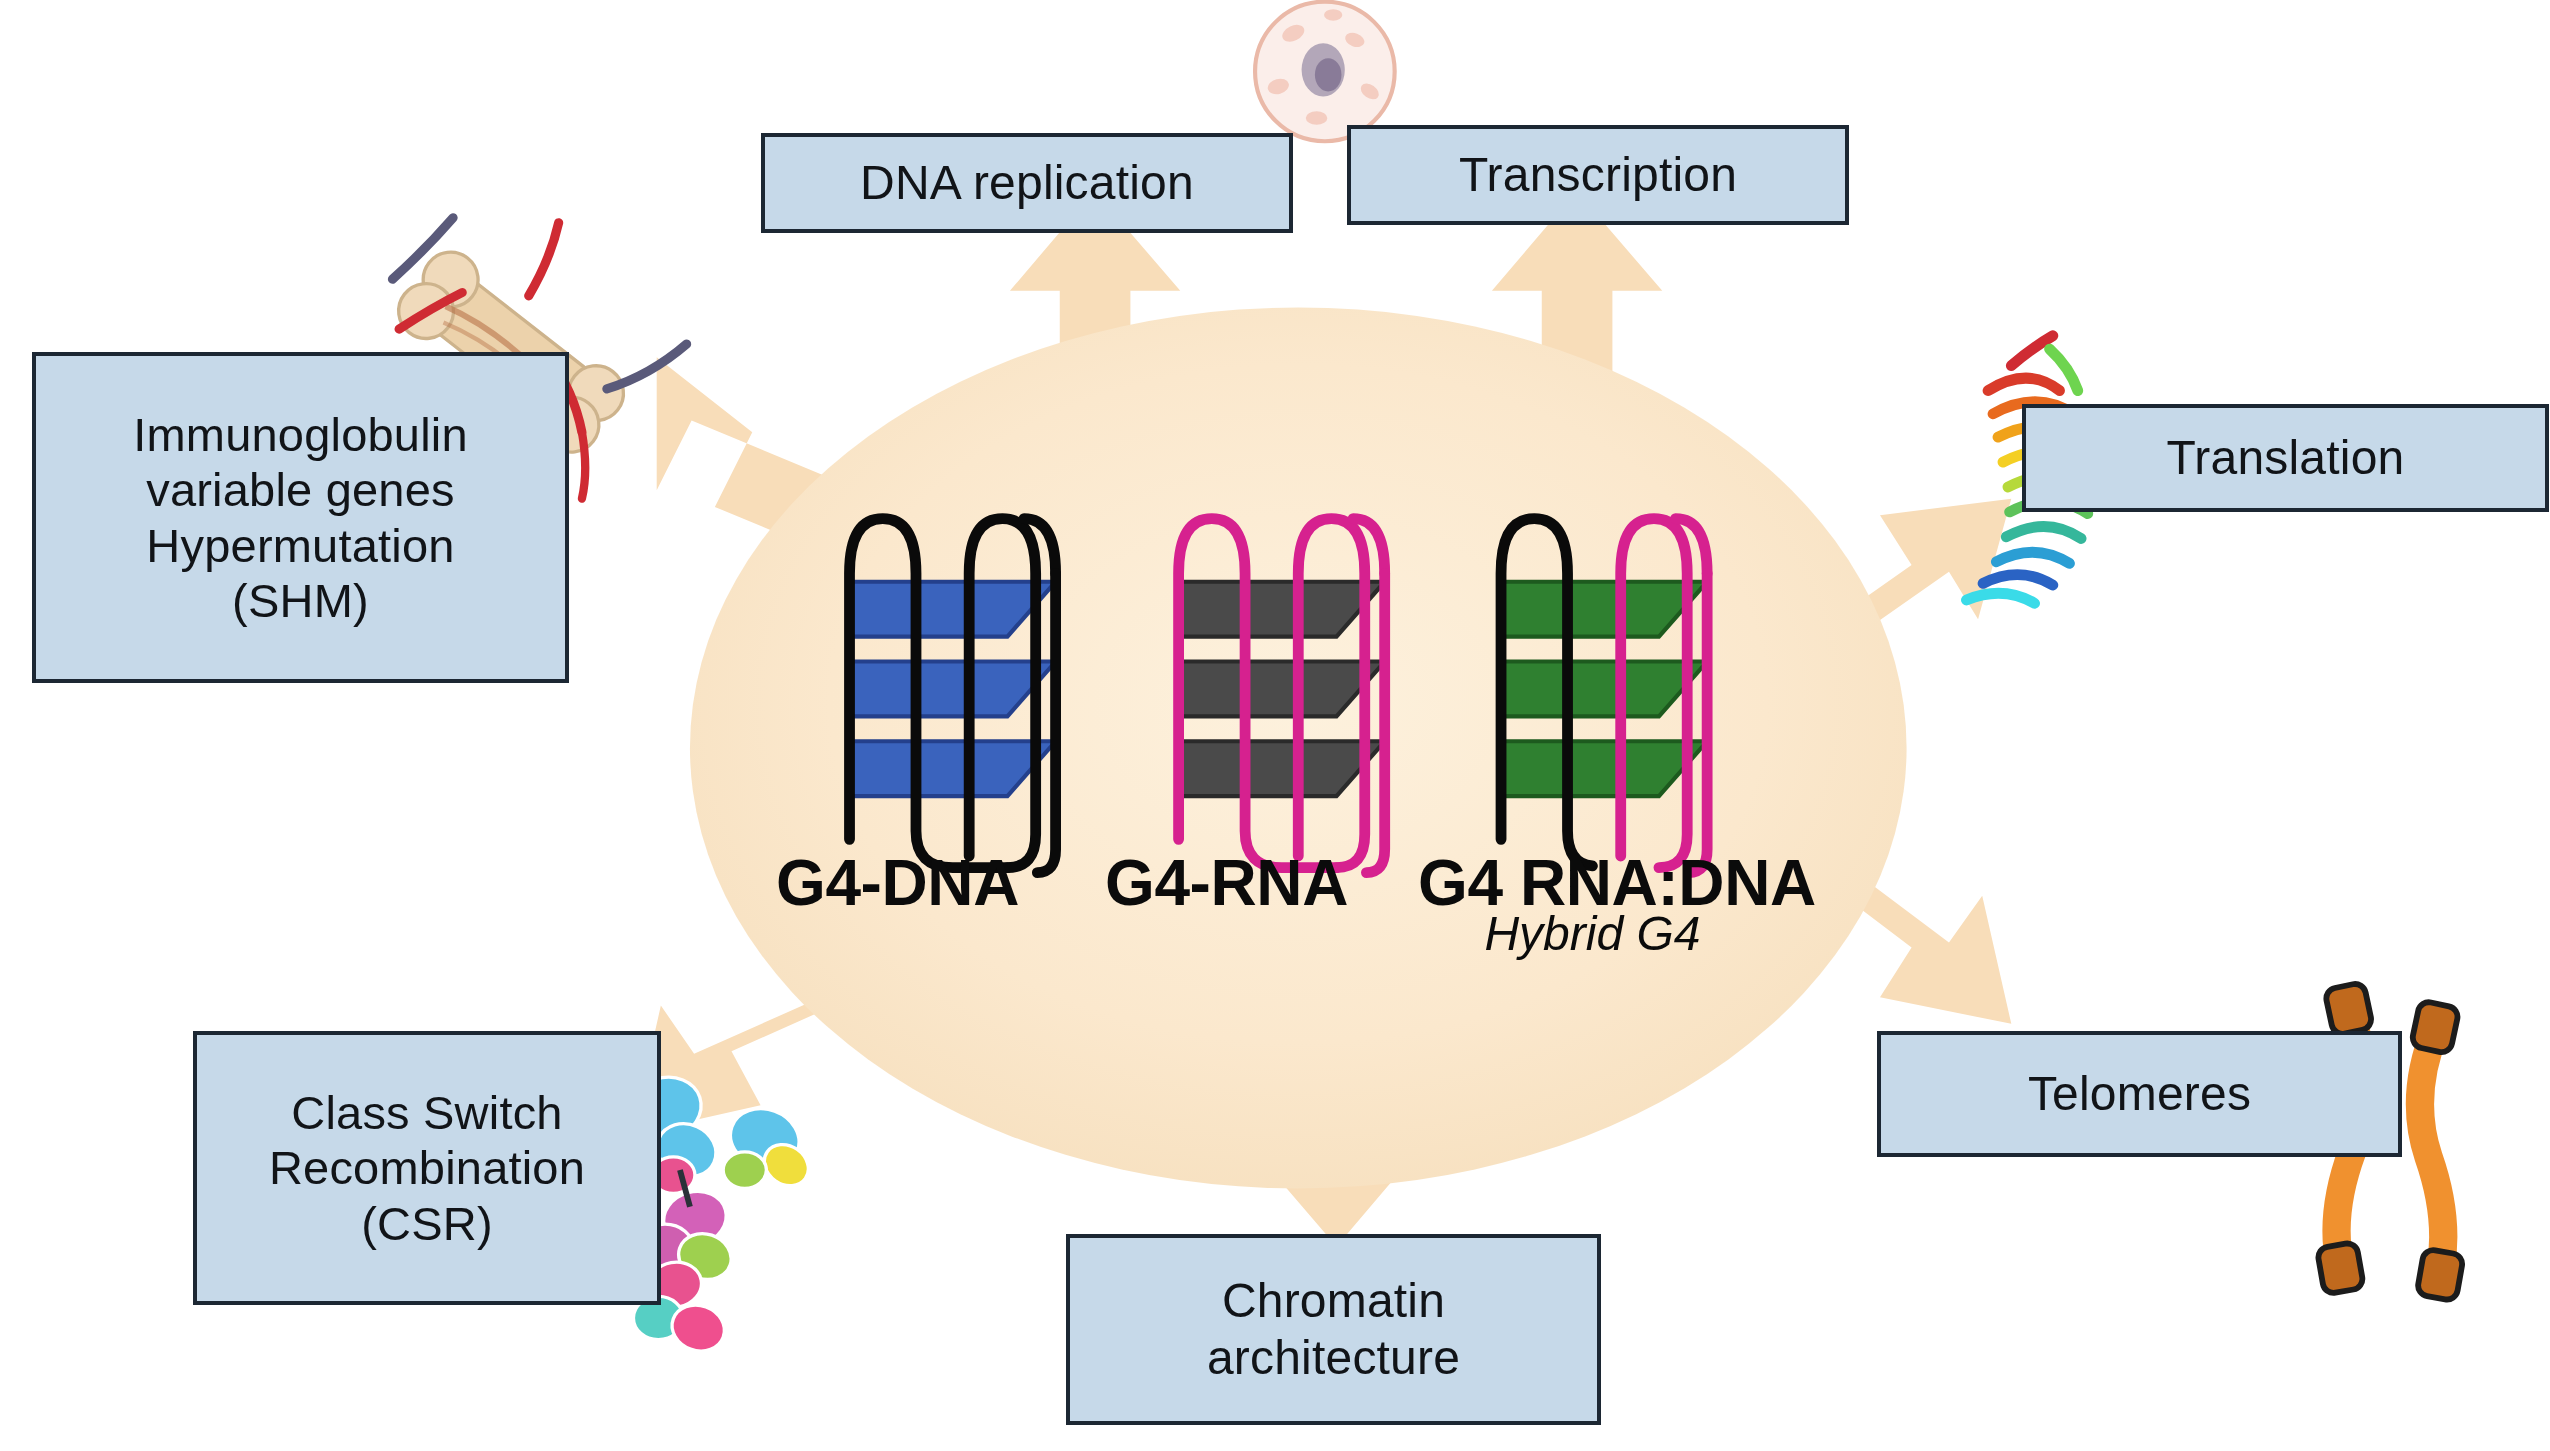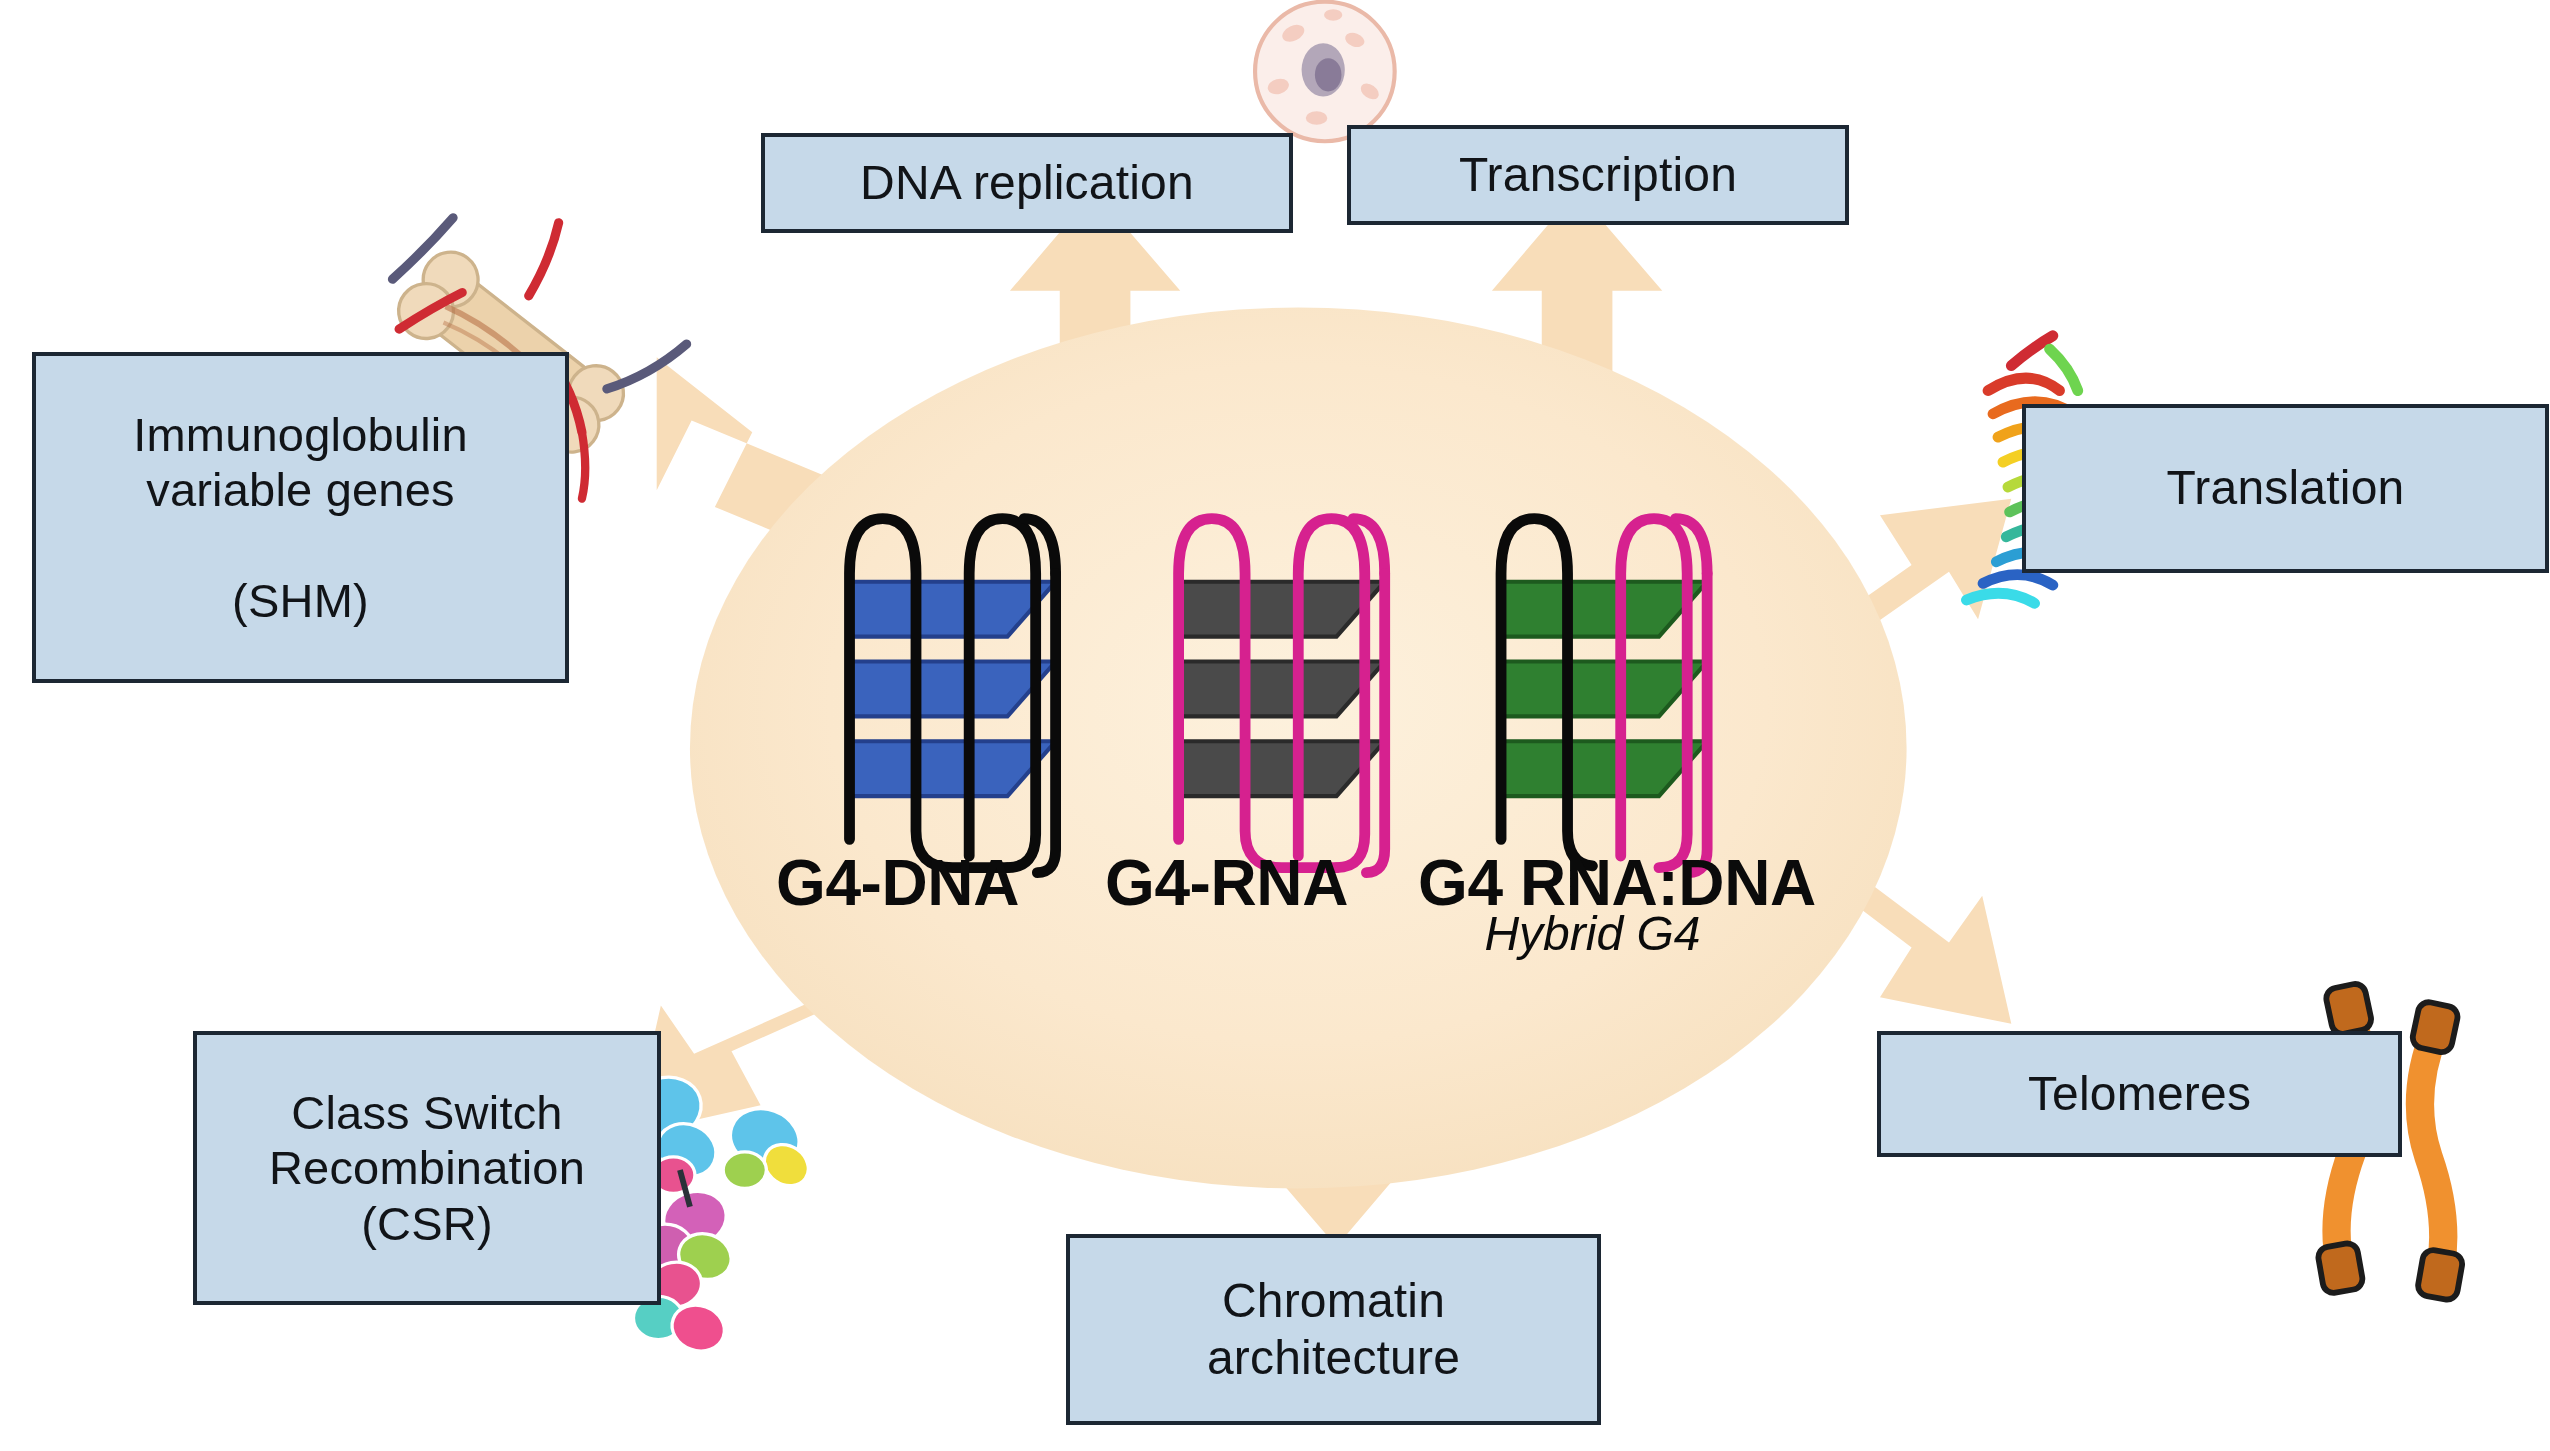--- a/index.html
+++ b/index.html
@@ -12,21 +12,21 @@
        background:#c6d9e9;
        border:4.2px solid #1c2733;
        display:flex;align-items:center;justify-content:center;
        text-align:center;color:#111418;line-height:1.18;
        font-weight:400;letter-spacing:0.2px;}
   .box .t{display:block;padding:0 11.6px;}
 
   .b-dna-rep{left:761px;  top:111px;  width:532px;  height:100px; font-size:48px;margin-top:22px;}
   .b-transc { left:1347px; top:125px;  width:502px;  height:100px; font-size:48px;}
   .b-shm    { left:32px;   top:352px;  width:537px;  height:331px; font-size:47px;}
-  .b-trans  { left:2022px; top:404px;  width:527px;  height:169px; font-size:48px;}
+  .b-trans  { left:2022px; top:404px;  width:527px;  height:108px; font-size:48px;}
   .b-csr    { left:193px;  top:1031px; width:468px;  height:274px; font-size:47px;}
   .b-telo   { left:1877px; top:1031px; width:525px;  height:126px; font-size:48px;}
   .b-chrom  { left:1066px; top:1234px; width:535px;  height:191px; font-size:48px;}
 
   
   #hubsvg{position:absolute;left:0;top:0;width:2550px;height:1451px;}
   .g4lbl{position:absolute;text-align:center;font-weight:bold;color:#0b0b0b;
          font-size:64px;letter-spacing:-0.4px;white-space:nowrap;}
   .g4sub{position:absolute;text-align:center;font-weight:normal;font-style:italic;
          color:#0b0b0b;font-size:48px;white-space:nowrap;}
@@ -206,21 +206,21 @@
   </div>
 
   <div class="box b-transc">
     <span class="t">Transcription</span>
   </div>
 
   <div class="box b-shm">
     <span class="t">
       <span>Immunoglobulin</span><br>
       <span>variable genes</span><br>
-      <br>
+      <span>Hypermutation</span><br>
       <span>(SHM)</span>
     </span>
   </div>
 
   <div class="box b-trans">
     <span class="t">Translation</span>
   </div>
 
   <div class="box b-csr">
     <span class="t">

